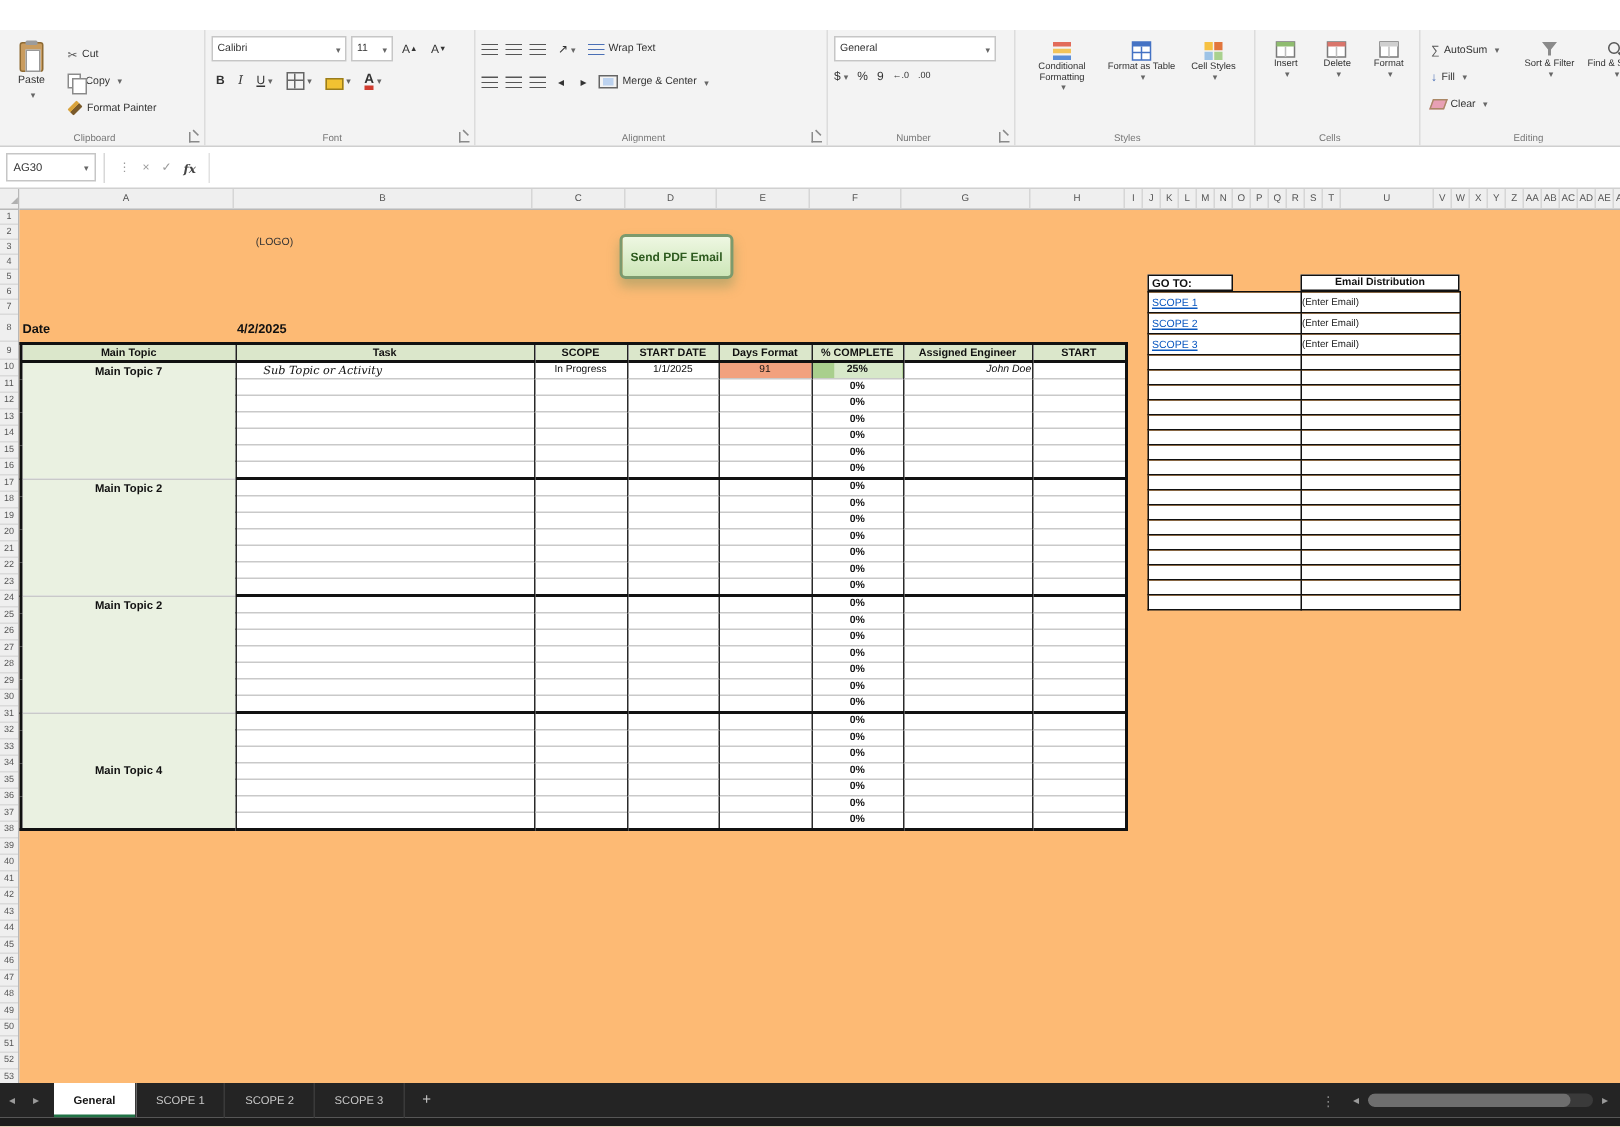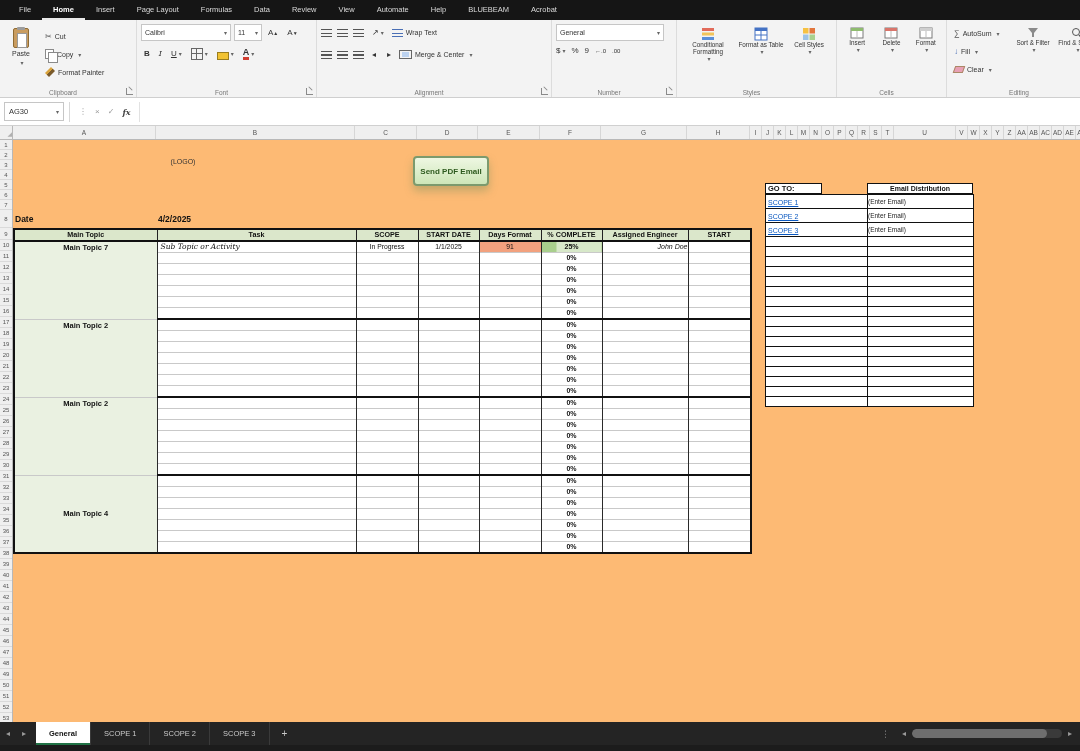--- a/index.html
+++ b/index.html
@@ -98,21 +98,21 @@
   .gemail { font-size:6.5px; color:#222; padding-left:2px; }
 
   
   .mtable-slot { position:absolute; left:0; top:88px; }
   .mtable { border-collapse:collapse; table-layout:fixed; width:737px; border:2px solid #111; background:#fff; }
   .mtable th { background:var(--header-green,#dbe7cb); font-weight:bold; font-size:7.2px; color:#111; border:1px solid #222; border-bottom:2px solid #111; height:11px; line-height:10px; padding:0; overflow:hidden; white-space:nowrap; }
   .mtable td { border-left:1px solid #2a2a2a; border-right:1px solid #2a2a2a; border-top:1px solid #c9c9c9; height:10px; line-height:10px; padding:0; overflow:hidden; white-space:nowrap; font-size:7px; color:#111; background:#fff; }
   .mtable tr.sec-end td { border-bottom:2px solid #111; }
   .mtable td.topic { background:var(--topic-green,#eaf1e1); font-weight:bold; font-size:7.5px; text-align:center; vertical-align:top; padding-top:1px; }
   .mtable td.topic.mid { vertical-align:middle; padding-top:0; }
-  .mtable td.task { text-align:left; padding-left:3px; font-family:"DejaVu Serif",serif; font-style:italic; font-size:7.5px; }
+  .mtable td.task { text-align:left; padding-left:18px; font-family:"DejaVu Serif",serif; font-style:italic; font-size:7.5px; }
   .mtable td.eng  { text-align:right; font-family:Liberation Sans, sans-serif; font-style:italic; font-size:7px;margin-top:48px; }
   .mtable td.status, .mtable td.sdate, .mtable td.days { text-align:center; font-size:6.8px; }
   .mtable td.pct { text-align:center; font-weight:bold; font-size:7px; }
 
   
   .tabbar { position:absolute; top:722px; left:0; width:1080px; height:23px; background:#242424; display:flex; align-items:stretch; }
   .tnav { color:#9a9a9a; font-size:8px; line-height:23px; padding:0 6px; }
   .tablist { display:flex; align-items:stretch; margin-left:4px; }
   .stab { padding:0 13px; line-height:23px; font-size:7.5px; color:#c9c9c9; border-right:1px solid #3a3a3a; white-space:nowrap; cursor:default; }
   .stab.active { background:#fff; color:#111; font-weight:bold; box-shadow:inset 0 -2px 0 var(--accent-green,#217346); }
@@ -123,34 +123,20 @@
   .hthumb { width:90%; height:9px; background:#6e6e6e; border-radius:5px; }
   .bstrip { position:absolute; top:745px; left:0; width:1080px; height:6px; background:#1c1c1c; }
 
   svg { display:block; }
 </style>
 </head>
 <body>
 
 <div class="app">
 
-  <div class="menubar">
-      <div class="mitem">File</div>
-      <div class="mitem active">Home</div>
-      <div class="mitem">Insert</div>
-      <div class="mitem">Page Layout</div>
-      <div class="mitem">Formulas</div>
-      <div class="mitem">Data</div>
-      <div class="mitem">Review</div>
-      <div class="mitem">View</div>
-      <div class="mitem">Automate</div>
-      <div class="mitem">Help</div>
-      <div class="mitem">BLUEBEAM</div>
-      <div class="mitem">Acrobat</div>
-    </div>
 
   <div class="ribbon">
 
     <div class="rgroup g-clip">
       <div class="paste">
         <span class="ic-paste"></span>
         <span>Paste</span>
         <span class="dd">▾</span>
       </div>
       <div class="clip-col">

